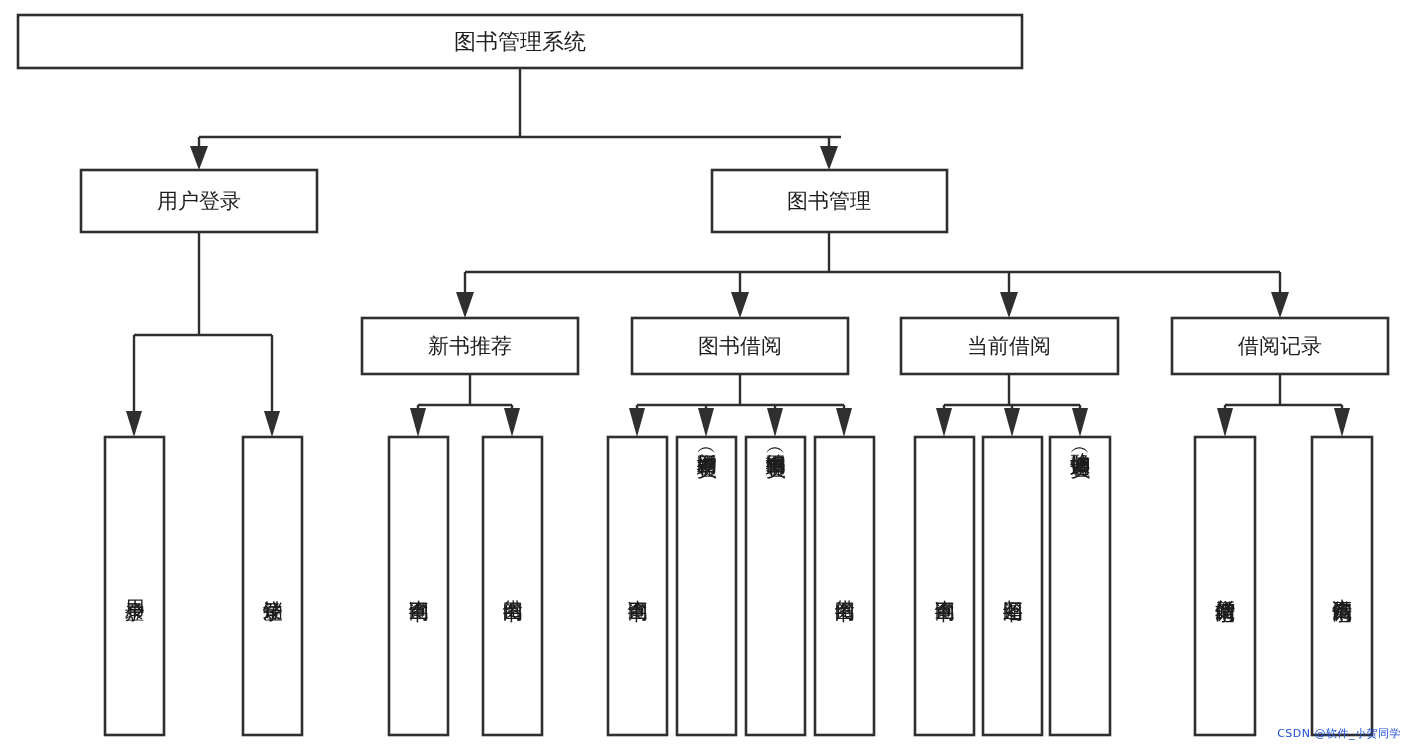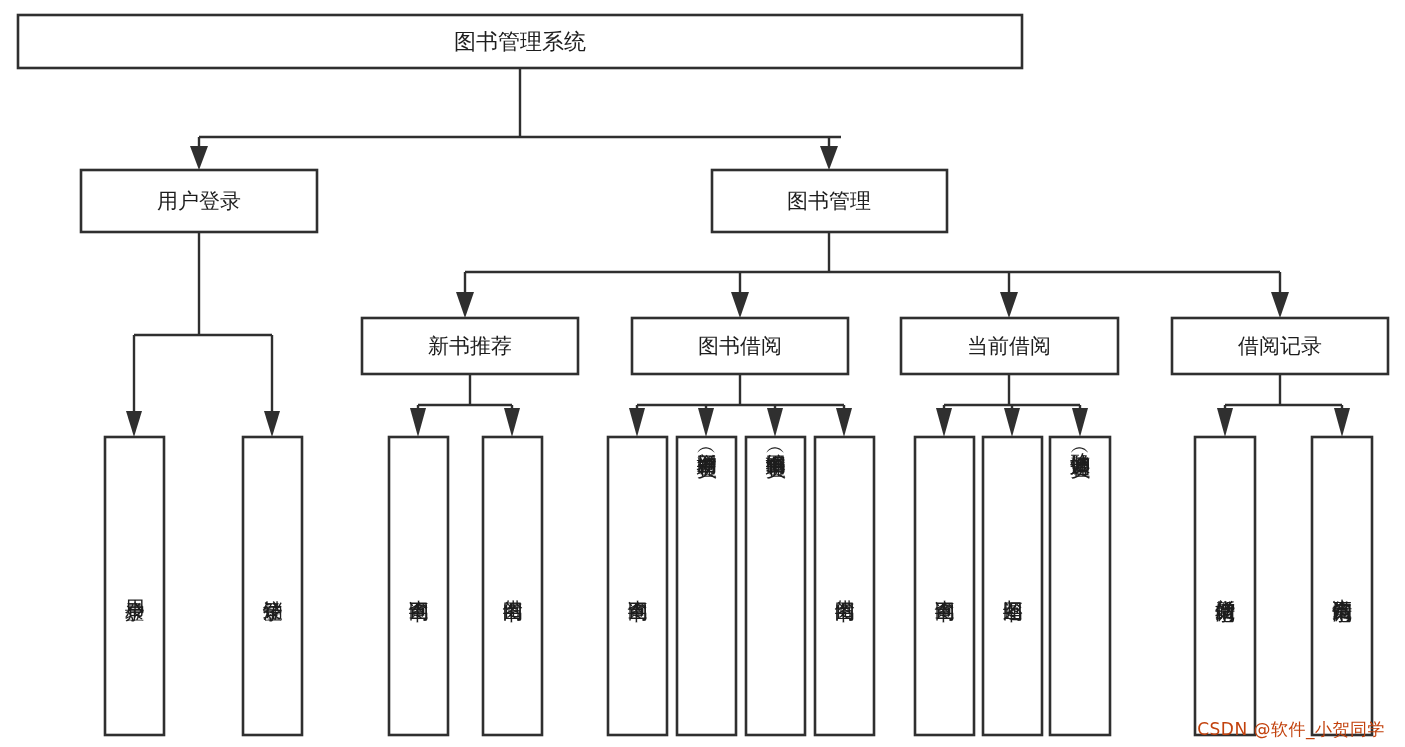--- a/index.html
+++ b/index.html
@@ -60,25 +60,25 @@
     text-orientation: upright;
     font-family: "DejaVu Sans", "Liberation Sans", sans-serif;
     font-size: 20px;
     line-height: 1.08;
     letter-spacing: 1px;
     color: #1d1d1d;
     white-space: nowrap;
   }
   .watermark {
     position: absolute;
-    right: 20px;
+    right: 4px;
     bottom: 6px;
     font-family: "DejaVu Sans", "Liberation Sans", sans-serif;
-    font-size: 17px;
-    color: #c2410c;
+    font-size: 11px;
+    color: #1d4ed8;
     letter-spacing: 0.5px;
     user-select: none;
   }
 </style>
 </head>
 <body>
 
 <div id="canvas-wrap">
 
   <svg class="diagram" viewBox="0 0 1405 747" xmlns="http://www.w3.org/2000/svg">

